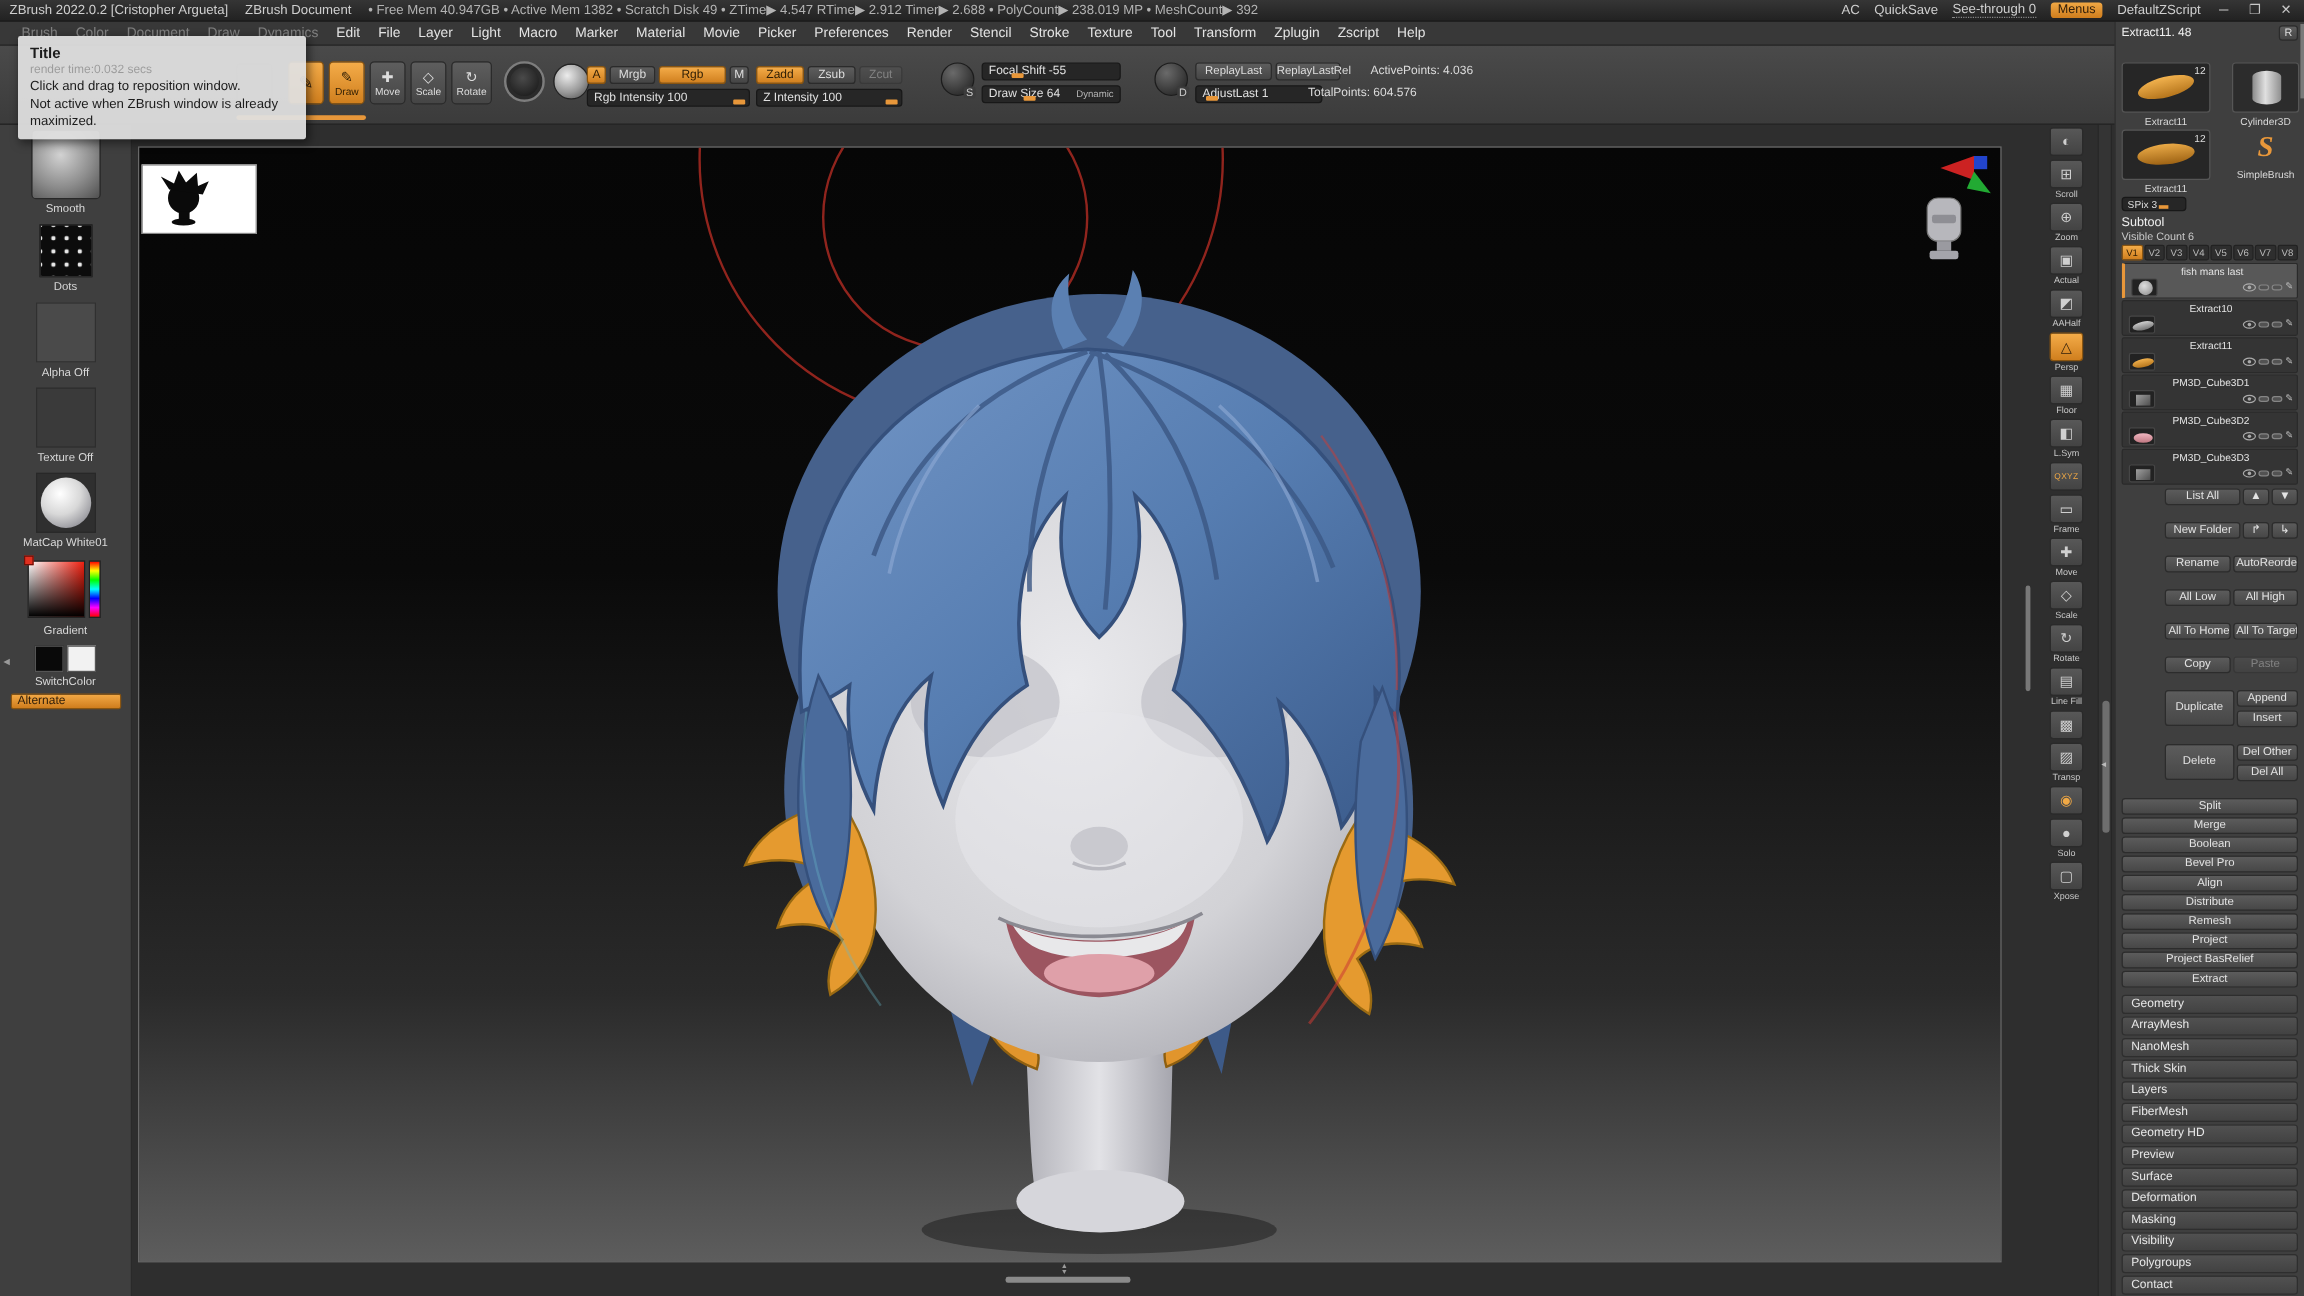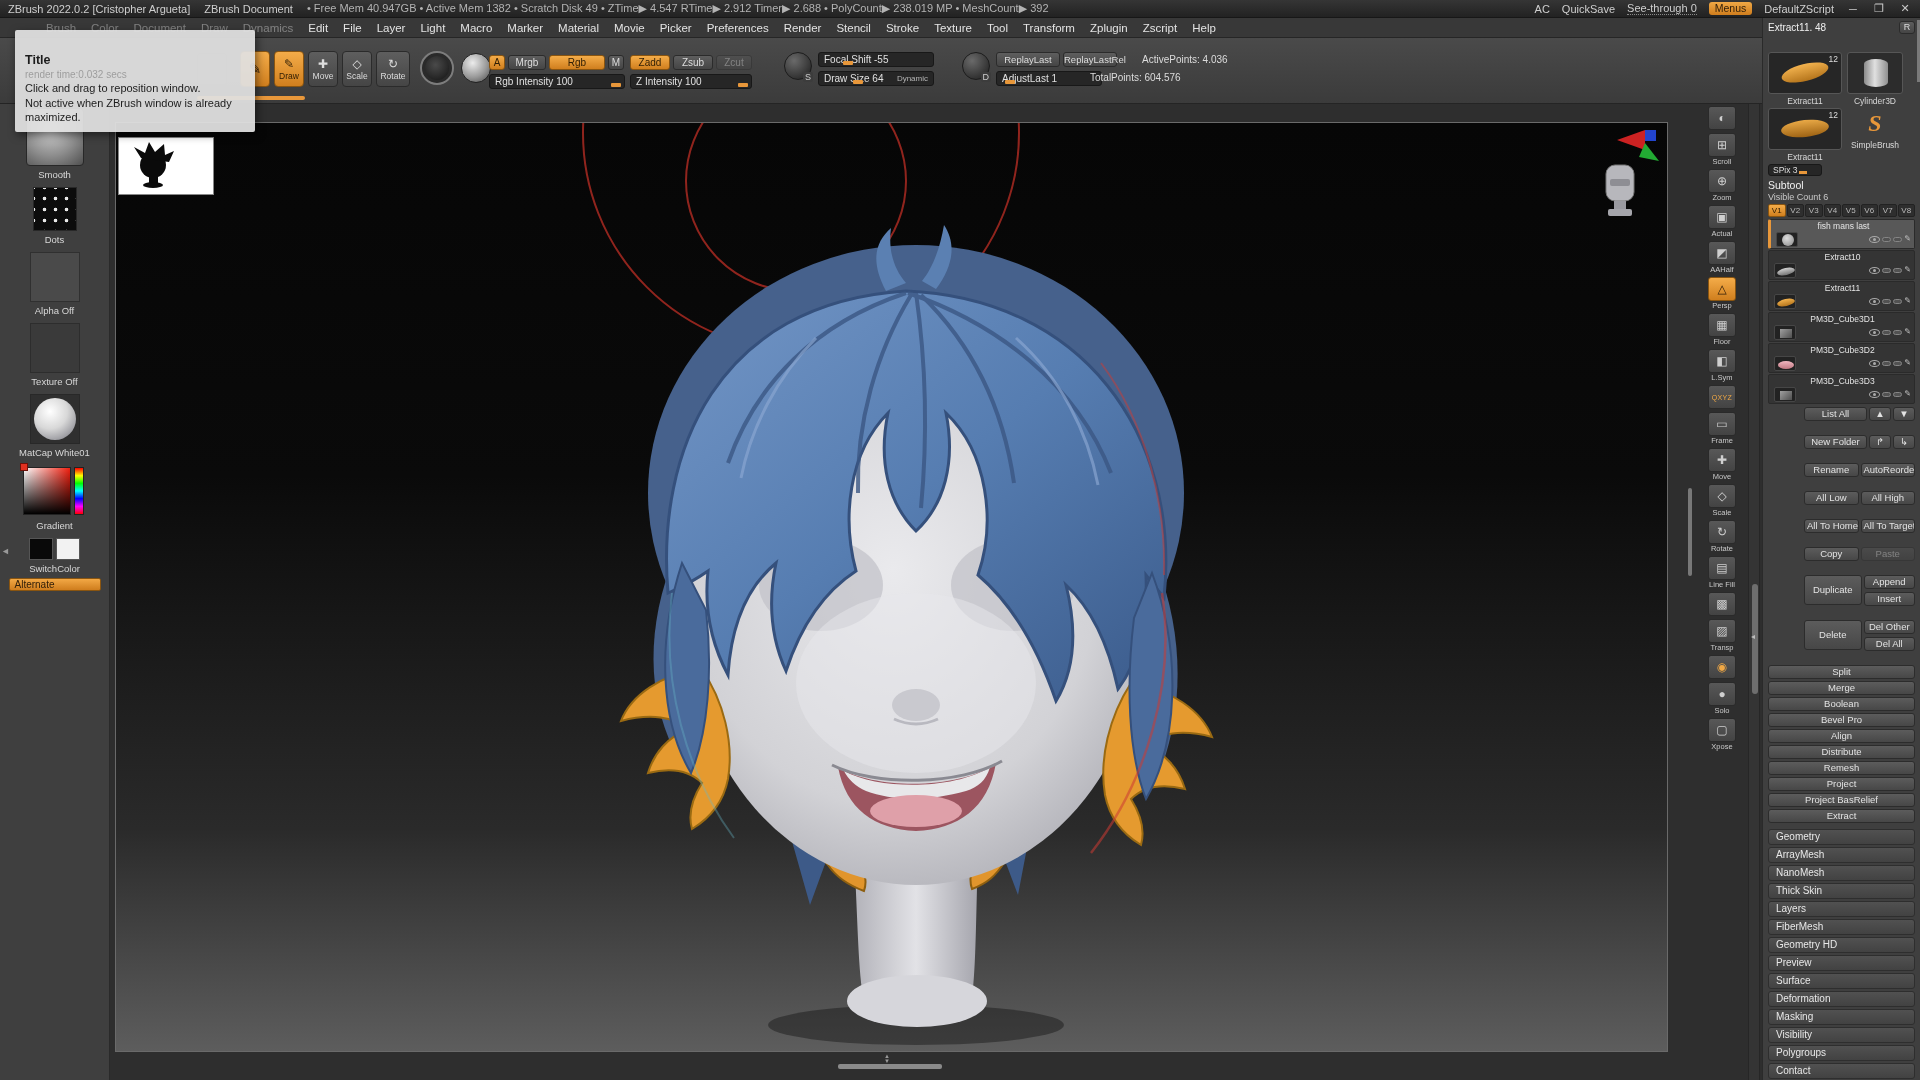--- a/index.html
+++ b/index.html
@@ -14,28 +14,28 @@
 #titlebar .stats { color:#b3b3b3; }
 #titlebar .tb-right { margin-left:auto; display:flex; align-items:center; gap:12px; }
 .menus-pill { background:linear-gradient(#f0a845,#cf7d1d); color:#33200a; border-radius:3px;
   padding:0 6px; height:13px; line-height:13px; font-size:10.5px; }
 .seethrough { border-bottom:1px dotted #888; }
 .win-glyph { color:#c8c8c8; font-size:11px; width:14px; text-align:center; }
 
 
 #menubar { position:absolute; left:0; top:18px; width:1762px; height:20px;
   background:#383838; border-bottom:1px solid #262626; display:flex; align-items:center;
-  gap:15px; padding-left:46px; font-size:11.5px; color:#e3e3e3; z-index:10; }
+  gap:15px; padding-left:18px; font-size:11.5px; color:#e3e3e3; z-index:10; }
 #menubar .faded { opacity:.42; }
 
 
 #tooltip { position:absolute; left:15px; top:30px; width:240px; z-index:50;
   background:rgba(224,224,224,.94); color:#1c1c1c; padding:6px 10px 8px;
   border-radius:2px; box-shadow:2px 3px 8px rgba(0,0,0,.5); font-size:11px; line-height:1.3; }
-#tooltip .tt-title { font-size:12.5px; font-weight:bold;margin-top:16px; }
+#tooltip .tt-title { font-size:12.5px; font-weight:bold; }
 #tooltip .tt-faded { opacity:.32; font-size:10px; }
 
 
 #shelf { position:absolute; left:0; top:38px; width:1762px; height:66px;
   background:linear-gradient(#4a4a4a,#3b3b3b); border-bottom:1px solid #242424; z-index:5; }
 .tool-ghost { position:absolute; left:197px; top:15px; width:30px; height:32px;
   background:#505050; border:1px solid #333; border-radius:3px; opacity:.7; }
 .tool-edit { position:absolute; left:240px; top:13px; width:30px; height:36px;
   background:linear-gradient(#f4ac49,#d07f1e); border:1px solid #8a5510; border-radius:4px;
   display:flex; align-items:center; justify-content:center; font-size:15px; color:#33200a; }
@@ -138,21 +138,21 @@
 #divider .darrow { position:absolute; left:2px; top:528px; font-size:8px; color:#bbb; }
 
 
 #tool-panel { position:absolute; left:1762px; top:18px; width:158px; height:1062px;
   background:#3f3f3f; border-left:1px solid #2a2a2a; padding:3px 5px; font-size:10px; overflow:hidden; }
 .tp-scroll { position:absolute; right:0; top:2px; width:3px; height:62px; background:#7a7a7a; }
 .tp-header { display:flex; align-items:center; margin-bottom:18px; }
 .tp-title { font-size:10px; color:#f0f0f0; }
 .r-btn { margin-left:auto; width:16px; height:13px; background:linear-gradient(#5e5e5e,#454545);
   border:1px solid #2b2b2b; border-radius:3px; font-size:9px; color:#ddd; text-align:center; line-height:11px; }
-.tool-thumbs { display:flex; gap:5px; margin-bottom:2px; }
+.tool-thumbs { display:flex; gap:18px; margin-bottom:2px; }
 .tt-col { display:flex; flex-direction:column; align-items:center; gap:2px; }
 .tool-thumb { position:relative; width:74px; height:42px; background:#262626; border:1px solid #565656; border-radius:3px; }
 .tool-thumb .badge { position:absolute; right:3px; top:1px; font-size:8.5px; color:#ddd; }
 .curve { position:absolute; left:12px; top:11px; width:48px; height:17px; border-radius:50%;
   background:linear-gradient(#f2b24e,#b5751c); transform:rotate(-14deg); }
 .curve.flat { transform:rotate(-6deg); background:linear-gradient(#e9a946,#9e6314); }
 .tt-label { font-size:8.5px; color:#d8d8d8; line-height:10px; }
 .thumb-sm { position:relative; width:56px; height:42px; background:#2c2c2c; border:1px solid #565656; border-radius:3px; }
 .cyl { position:absolute; left:16px; top:6px; width:24px; height:28px;
   background:linear-gradient(90deg,#8a8a8a,#e0e0e0 45%,#8f8f8f); border-radius:12px/5px; }

